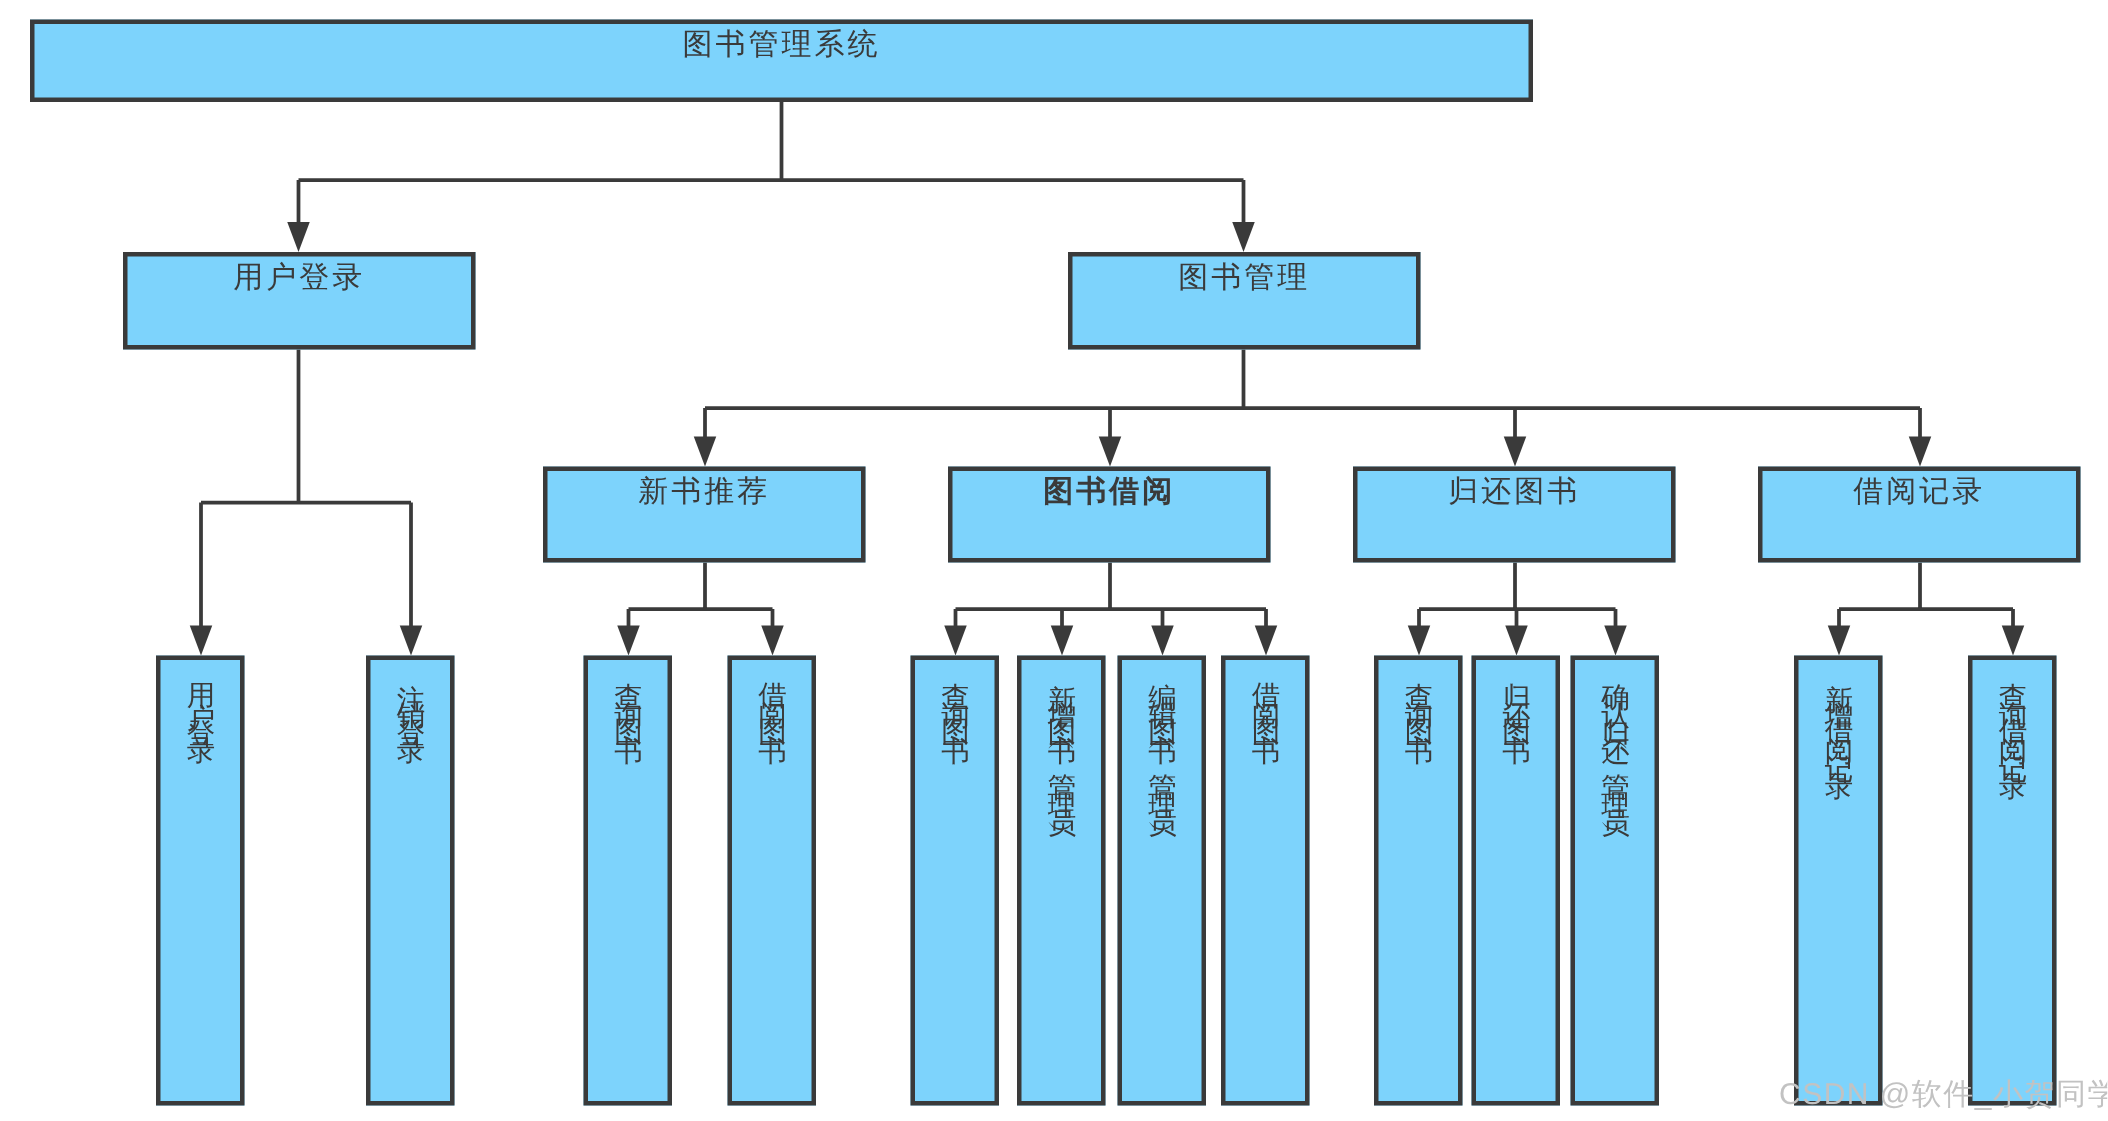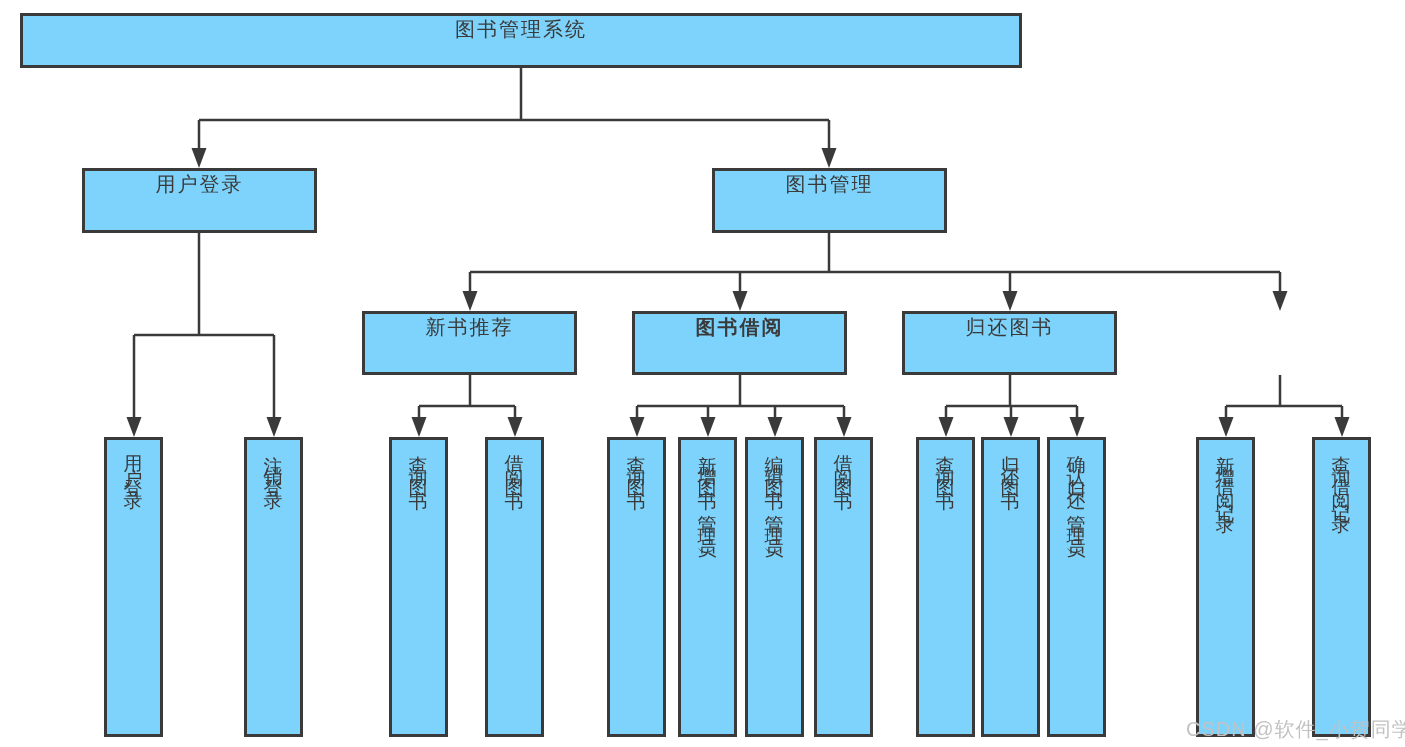--- a/index.html
+++ b/index.html
@@ -125,20 +125,23 @@
 
   <div class="box h-box l3 l3-recommend">
     <span>新书推荐</span>
   </div>
   <div class="box h-box l3 l3-borrow">
     <span>图书借阅</span>
   </div>
   <div class="box h-box l3 l3-current">
     <span>归还图书</span>
   </div>
+  <div class="box h-box l3 l3-records">
+    <span>借阅记录</span>
+  </div>
 
   <div class="box v-box leaf-1">
     <span class="v-label">用户登录</span>
   </div>
   <div class="box v-box leaf-2">
     <span class="v-label">注销登录</span>
   </div>
 
   <div class="box v-box leaf-3">
     <span class="v-label">查询图书</span>

